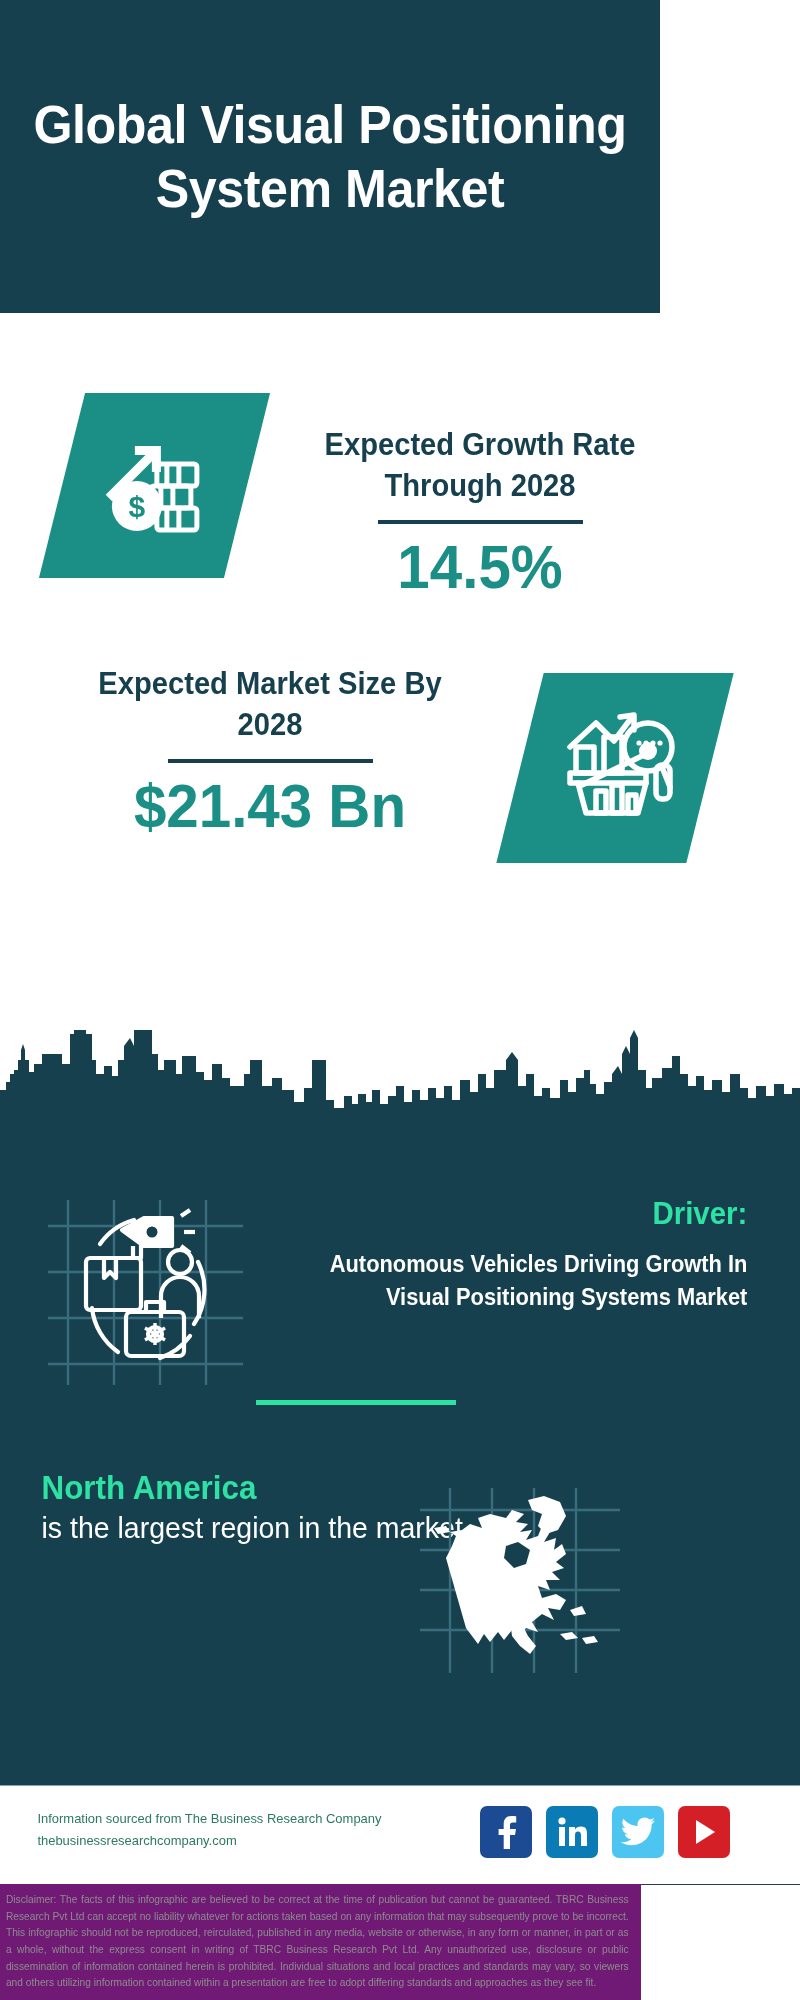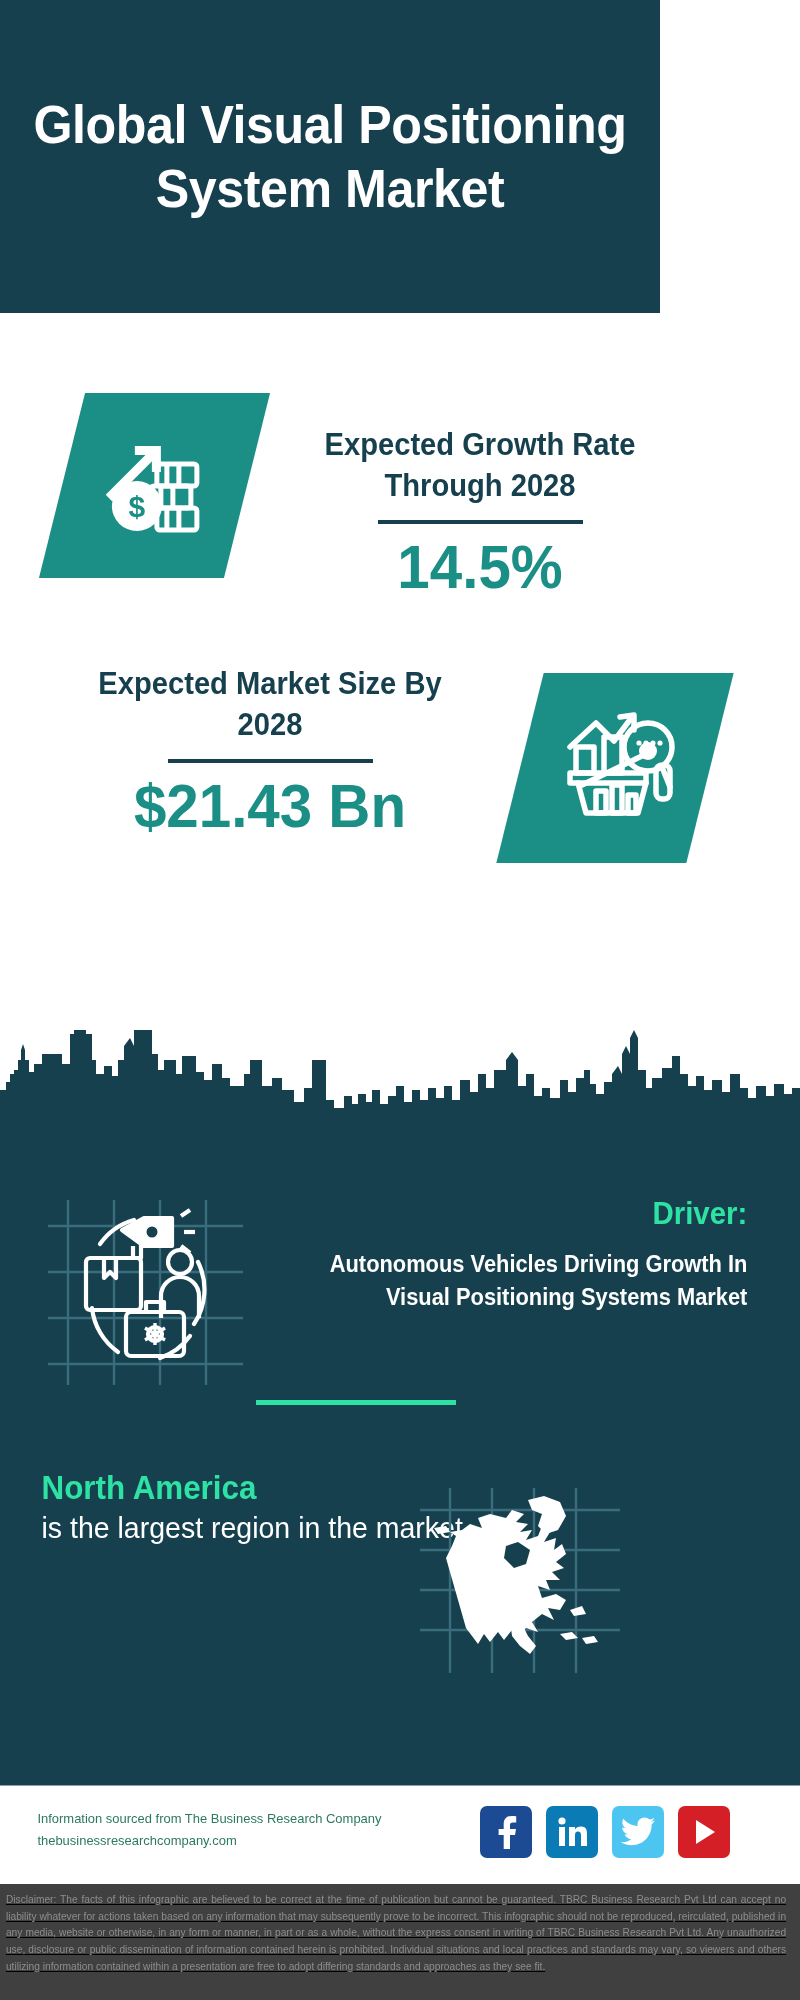--- a/index.html
+++ b/index.html
@@ -156,23 +156,22 @@
     width:52px;height:52px;border-radius:7px;
     display:flex;align-items:center;justify-content:center;
   }
   .soc-fb{background:#1c4b94;}
   .soc-li{background:#0b7bb5;}
   .soc-tw{background:#4cc5f0;}
   .soc-yt{background:#d51f26;}
 
   
   .disclaimer{
-    position:absolute;left:0;top:1884px;width:800px;height:116px;
-    background:#404040;
-    text-decoration:underline;
+    position:absolute;left:0;top:1884px;width:641px;height:116px;
+    background:#701a75;
   }
   .disclaimer p{
     margin:0;padding:8px 6px 0 6px;
     color:#8d8d8d;
     font-size:10.3px;
     line-height:1.62;
     text-align:justify;
     transform:scaleX(0.99);
     transform-origin:left top;
   }

